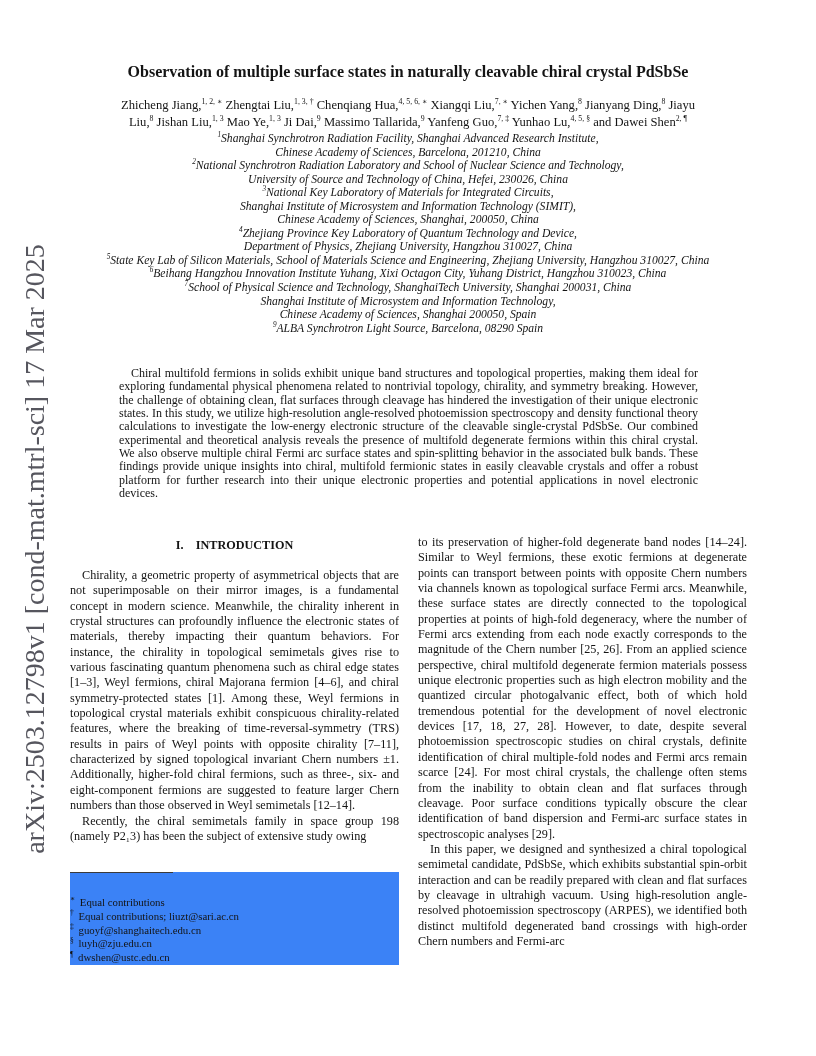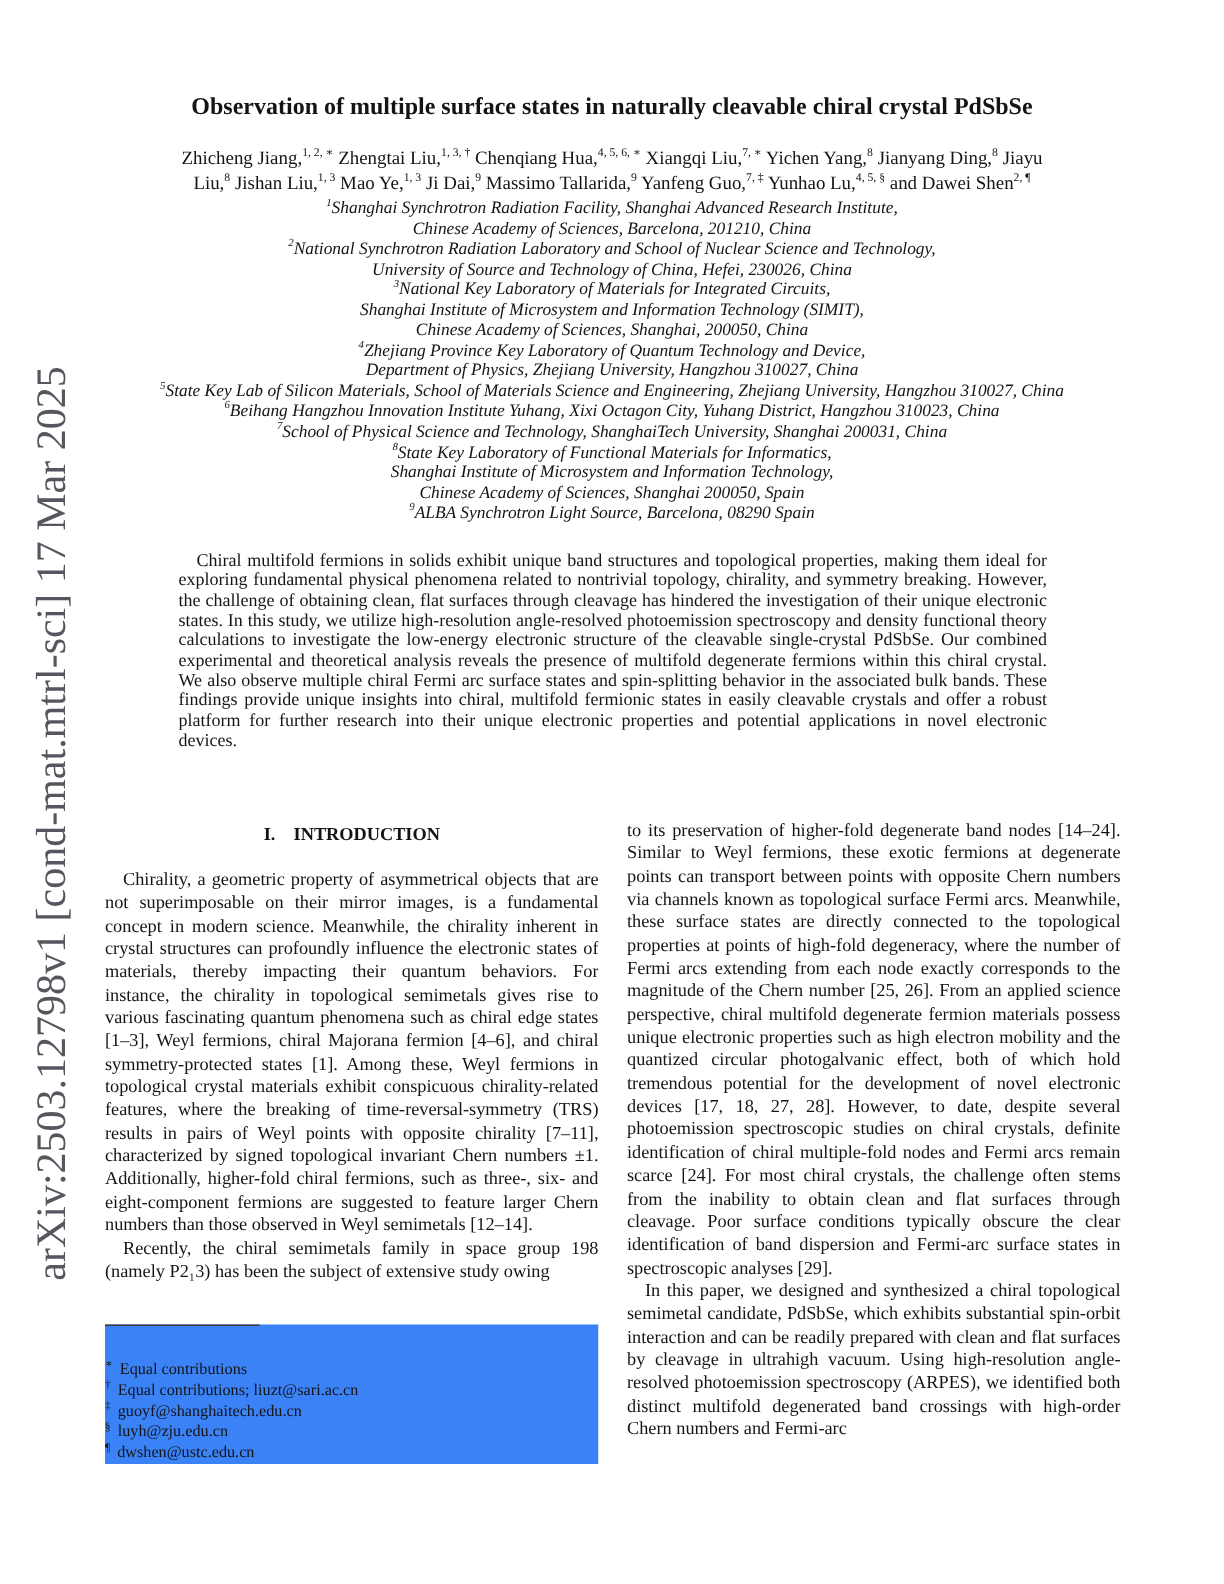--- a/index.html
+++ b/index.html
@@ -66,21 +66,21 @@
     top: 367px;
     left: 119px;
     width: 579px;
     font-size: 12px;
     line-height: 13.35px;
     text-align: justify;
     text-indent: 12px;
   }
   .columns {
     position: absolute;
-    top: 546px;
+    top: 535px;
     left: 70px;
     width: 678px;
     height: 430px;
     display: flex;
     gap: 19px;
   }
   .col {
     position: relative;
     width: 329px;
     height: 430px;
@@ -143,21 +143,20 @@
       <div class="affil-line"><sup>2</sup>National Synchrotron Radiation Laboratory and School of Nuclear Science and Technology,</div>
       <div class="affil-line">University of Source and Technology of China, Hefei, 230026, China</div>
       <div class="affil-line"><sup>3</sup>National Key Laboratory of Materials for Integrated Circuits,</div>
       <div class="affil-line">Shanghai Institute of Microsystem and Information Technology (SIMIT),</div>
       <div class="affil-line">Chinese Academy of Sciences, Shanghai, 200050, China</div>
       <div class="affil-line"><sup>4</sup>Zhejiang Province Key Laboratory of Quantum Technology and Device,</div>
       <div class="affil-line">Department of Physics, Zhejiang University, Hangzhou 310027, China</div>
       <div class="affil-line"><sup>5</sup>State Key Lab of Silicon Materials, School of Materials Science and Engineering, Zhejiang University, Hangzhou 310027, China</div>
       <div class="affil-line"><sup>6</sup>Beihang Hangzhou Innovation Institute Yuhang, Xixi Octagon City, Yuhang District, Hangzhou 310023, China</div>
       <div class="affil-line"><sup>7</sup>School of Physical Science and Technology, ShanghaiTech University, Shanghai 200031, China</div>
-      <div class="affil-line"><sup>8</sup>State Key Laboratory of Functional Materials for Informatics,</div>
       <div class="affil-line">Shanghai Institute of Microsystem and Information Technology,</div>
       <div class="affil-line">Chinese Academy of Sciences, Shanghai 200050, Spain</div>
       <div class="affil-line"><sup>9</sup>ALBA Synchrotron Light Source, Barcelona, 08290 Spain</div>
     </div>
 
   <div class="abstract">Chiral multifold fermions in solids exhibit unique band structures and topological properties, making them ideal for exploring fundamental physical phenomena related to nontrivial topology, chirality, and symmetry breaking. However, the challenge of obtaining clean, flat surfaces through cleavage has hindered the investigation of their unique electronic states. In this study, we utilize high-resolution angle-resolved photoemission spectroscopy and density functional theory calculations to investigate the low-energy electronic structure of the cleavable single-crystal PdSbSe. Our combined experimental and theoretical analysis reveals the presence of multifold degenerate fermions within this chiral crystal. We also observe multiple chiral Fermi arc surface states and spin-splitting behavior in the associated bulk bands. These findings provide unique insights into chiral, multifold fermionic states in easily cleavable crystals and offer a robust platform for further research into their unique electronic properties and potential applications in novel electronic devices.</div>
 
   <div class="columns">
     <div class="col">
       <div class="section-heading">I. INTRODUCTION</div>

